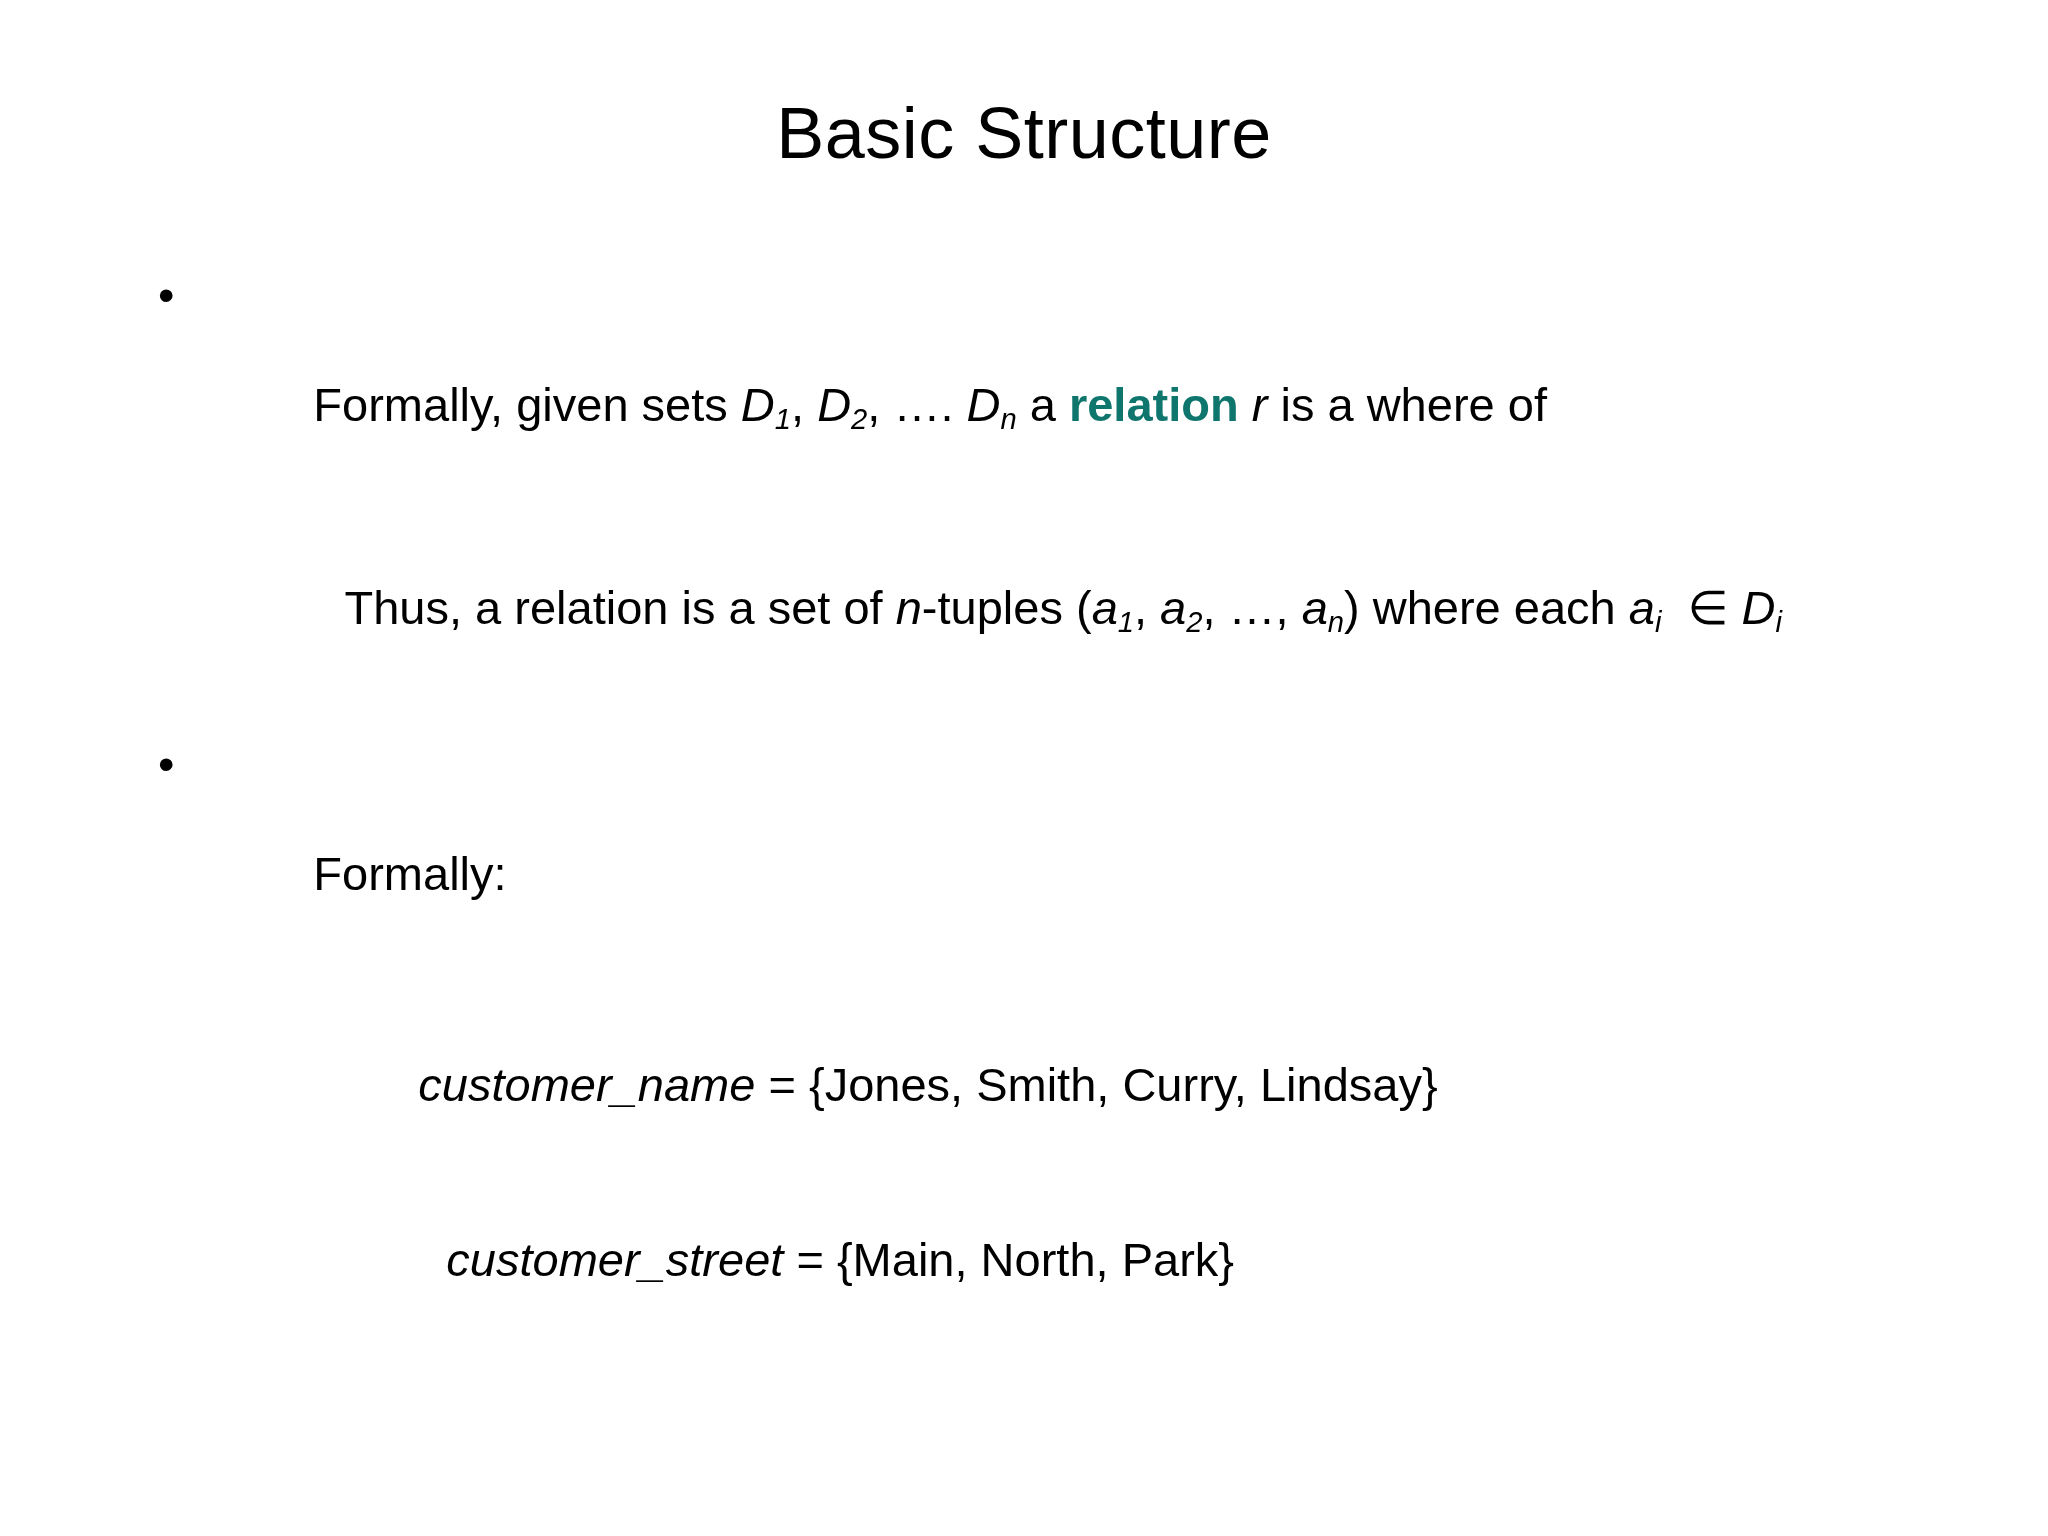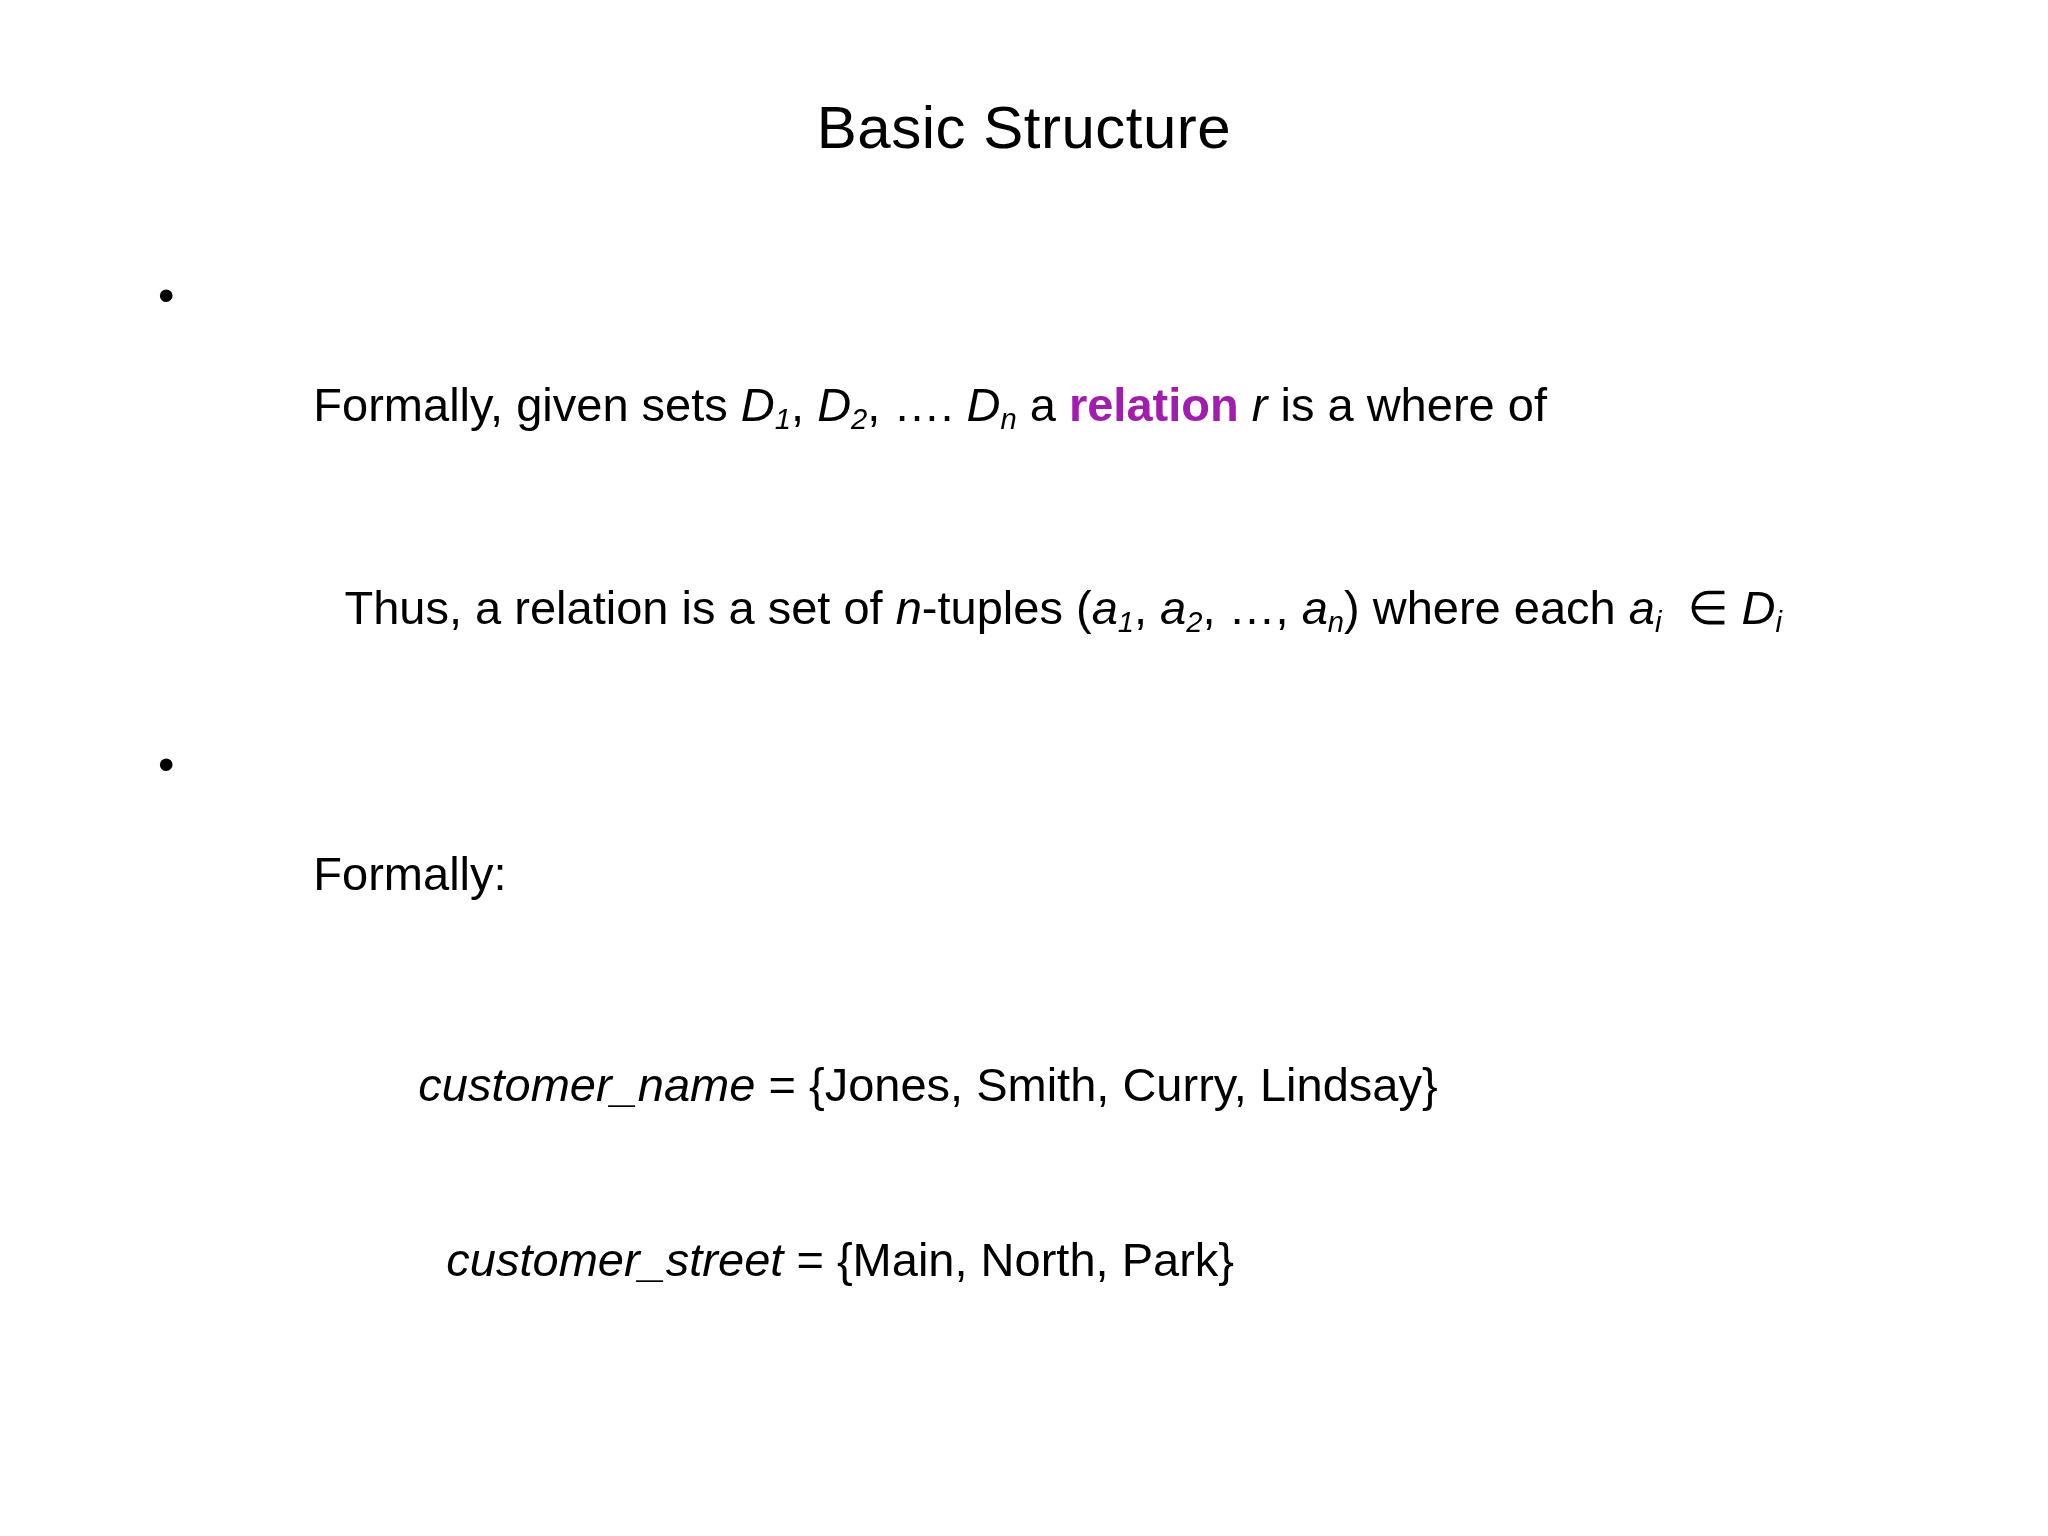--- a/index.html
+++ b/index.html
@@ -23,21 +23,21 @@
     box-sizing: border-box;
   }
 
   
   .slide-title {
     position: absolute;
     top: 96px;
     left: 0;
     width: 2048px;
     text-align: center;
-    font-size: 60px;
+    font-size: 72px;
     line-height: 1.05;
     font-weight: 400;
     letter-spacing: 0.5px;
     color: #000000;
   }
 
   
   .body {
     position: absolute;
     top: 268px;
@@ -70,21 +70,21 @@
   .ind-indent-2 { padding-left: 235px; margin-left: 32px; }   
   .ind-cn       { padding-left: 340px; }   
   .ind-cs       { padding-left: 368px; }   
 
   .gap-sm { height: 10px; }
   .gap-md { height: 28px; }
   .gap-lg { height: 46px; }
 
   i.it { font-style: italic; text-align: right; }
   .blue-bold {
-    color: #a21caf;
+    color: #0f766e;
     font-weight: bold;
   }
   sub {
     font-size: 0.62em;
     vertical-align: -0.28em;
     line-height: 0;
   }
   .elem { font-family: "Liberation Sans", sans-serif; }
 </style>
 </head>

